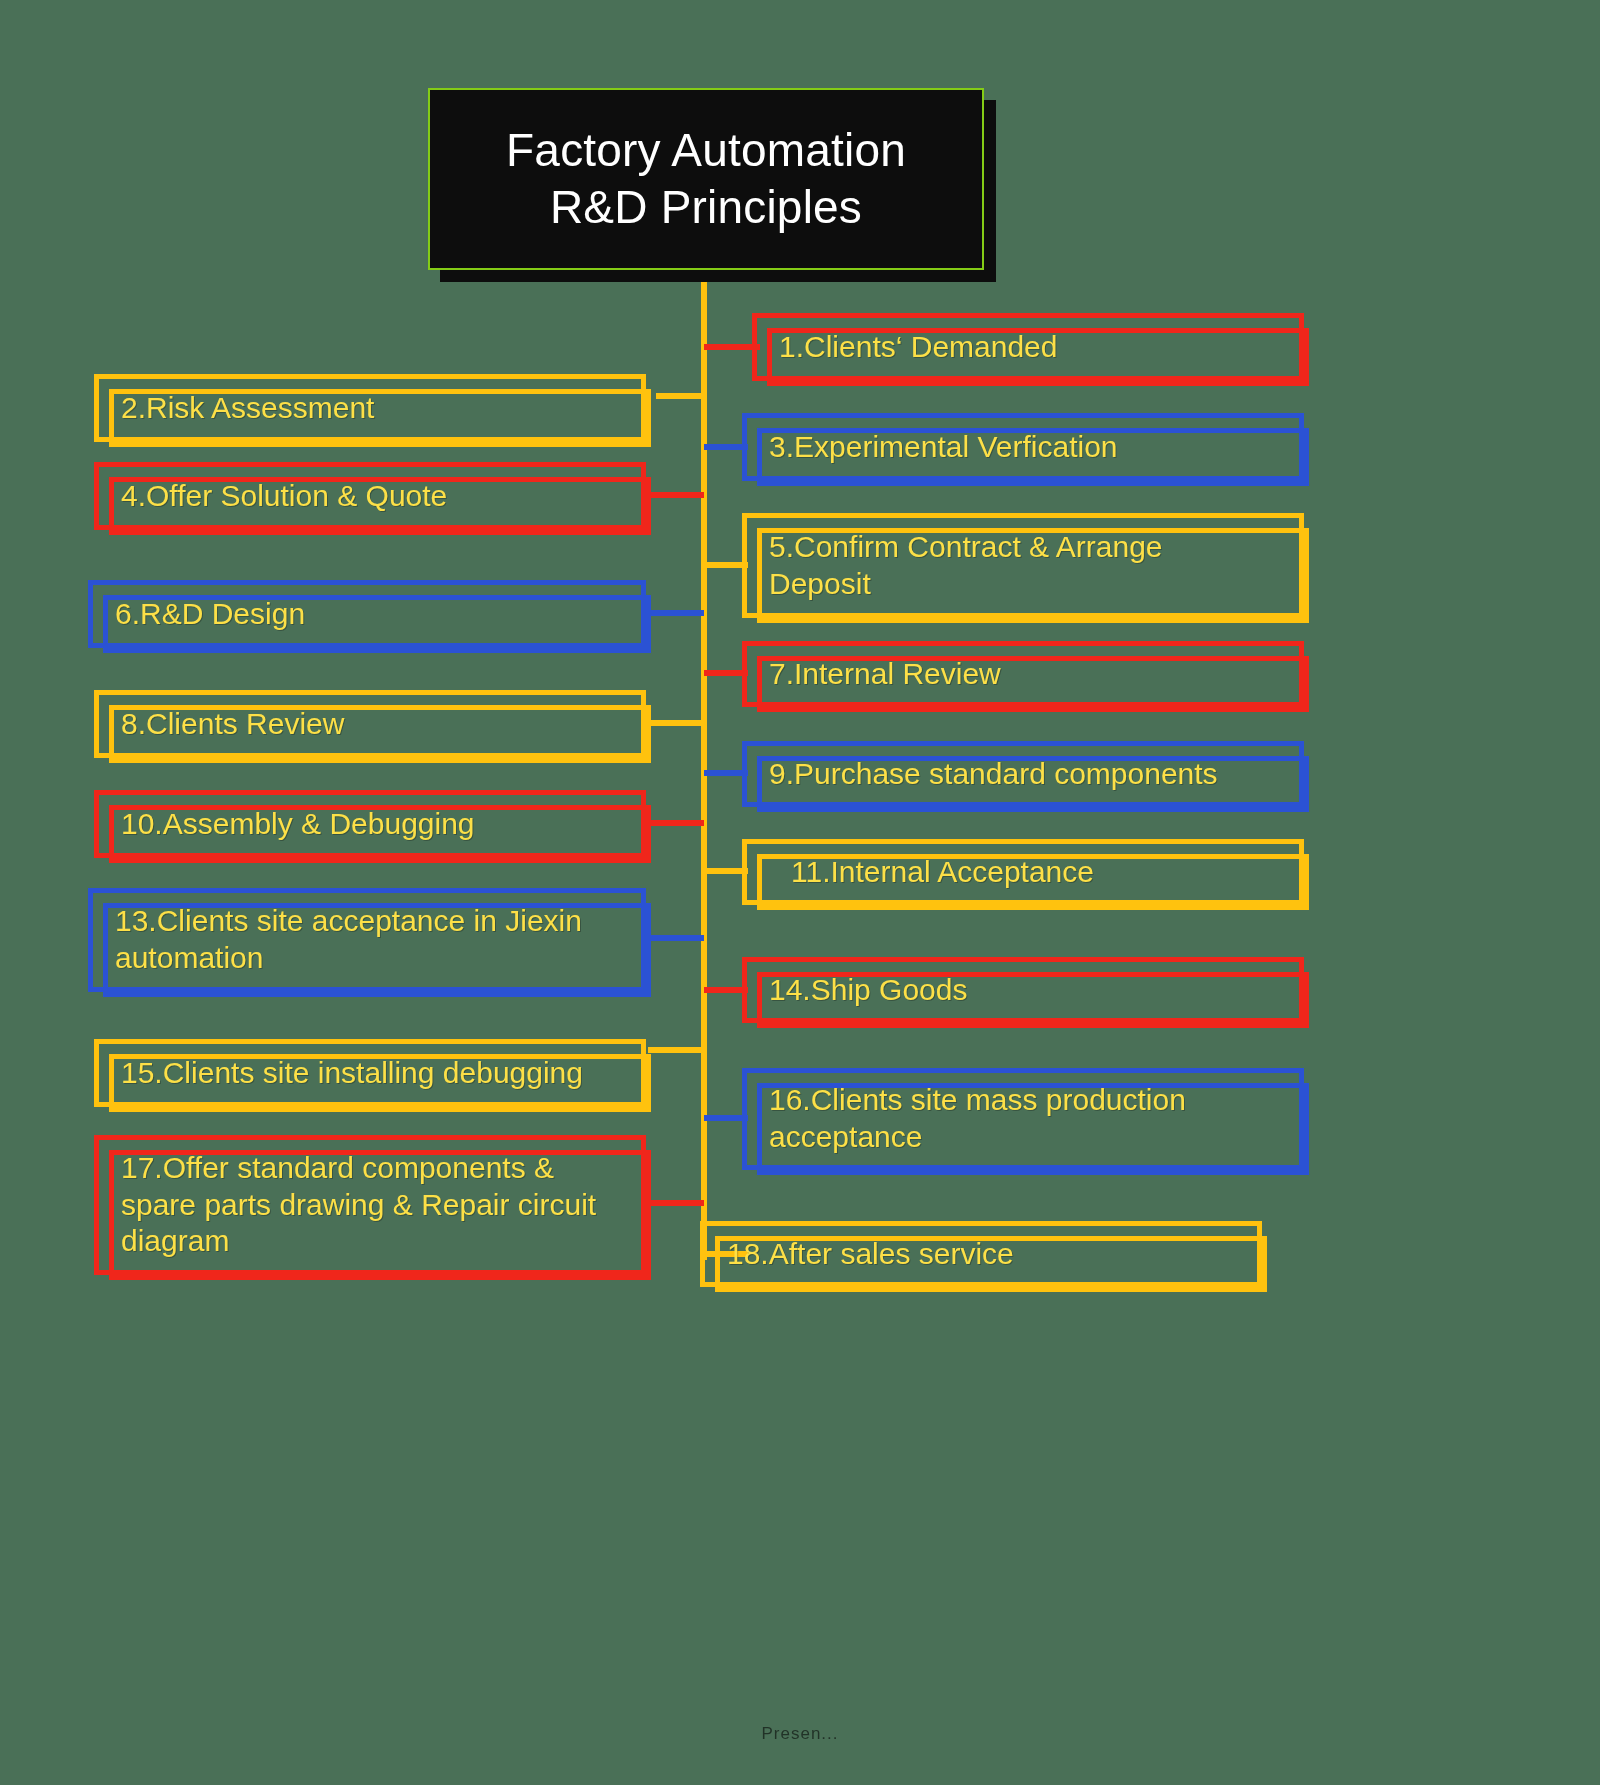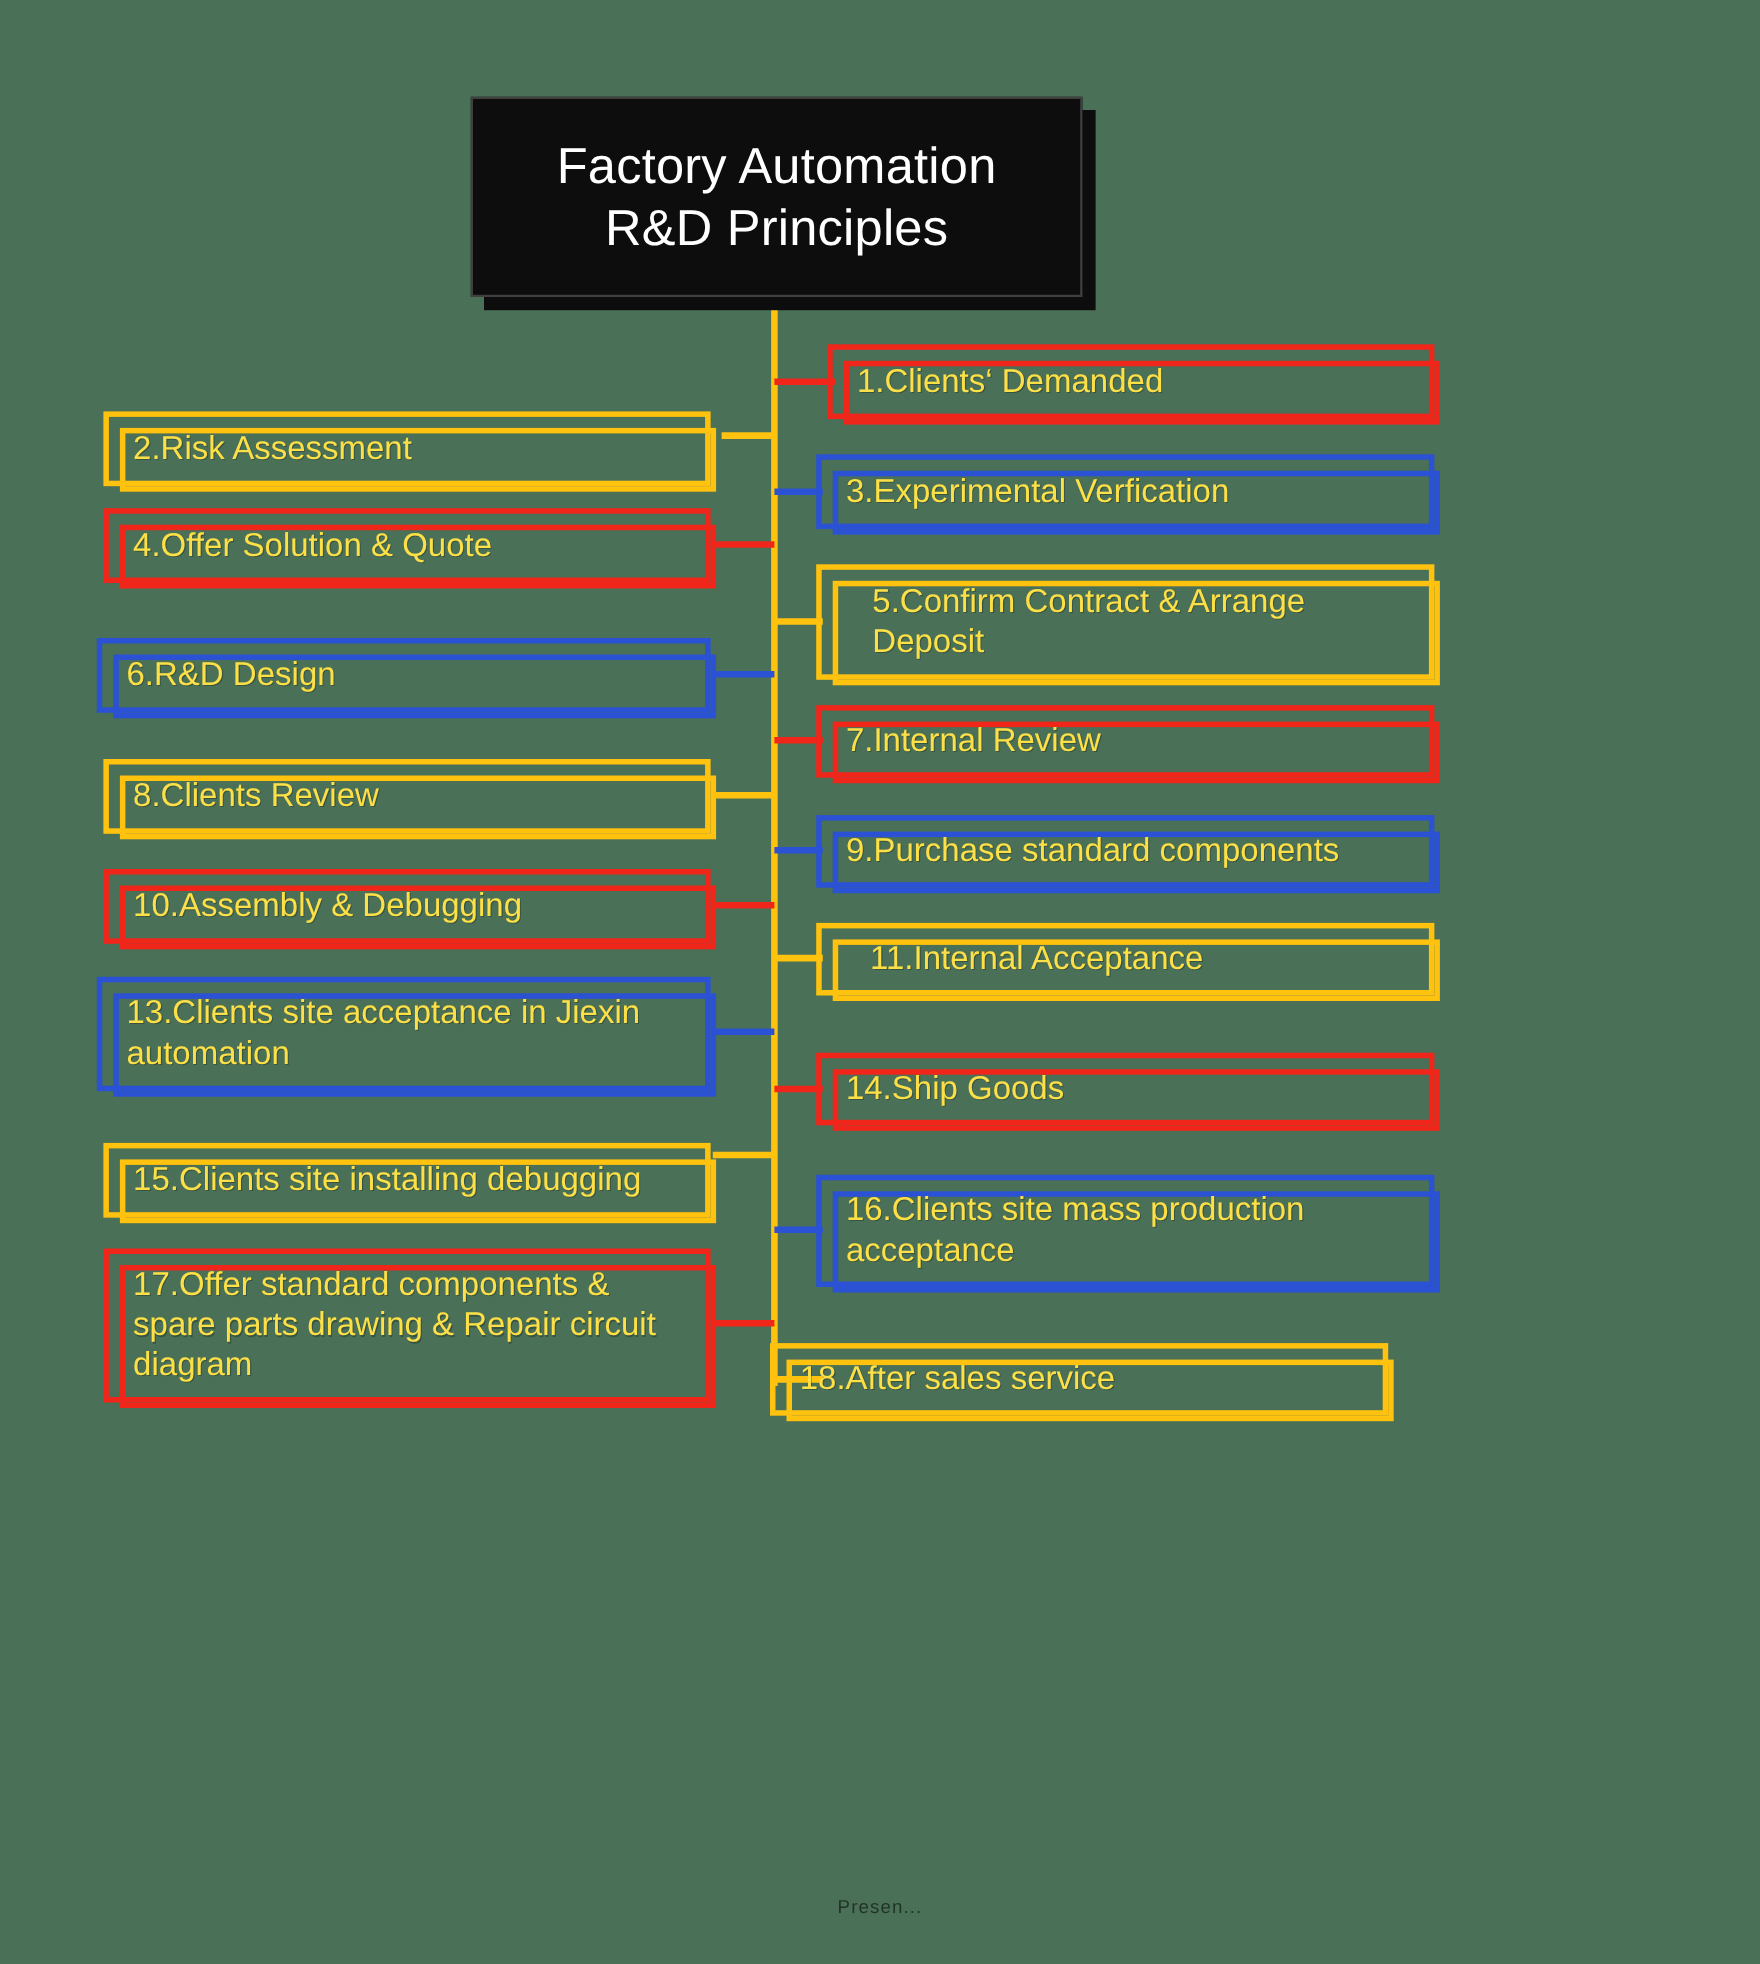--- a/index.html
+++ b/index.html
@@ -33,21 +33,21 @@
   }
 
   
   .root-node {
     position: absolute;
     left: 428px;
     top: 88px;
     width: 552px;
     height: 178px;
     background: #0d0d0d;
-    border: 2px solid #404040;
+    border: 2px solid #84cc16;
     box-shadow: 12px 12px 0 0 #0d0d0d;
     z-index: 3;
     display: flex;
     align-items: center;
     justify-content: center;
     text-align: center;
   }
   .root-title {
     color: #ffffff;
     font-size: 46px;
@@ -145,21 +145,21 @@
   </div>
 
   <div class="node c-red" style="left:752px; top:313px; width:552px; height:68px;">
     <span class="node-label">1.Clients‘ Demanded</span>
   </div>
 
   <div class="node c-blue" style="left:742px; top:413px; width:562px; height:68px;">
     <span class="node-label">3.Experimental Verfication</span>
   </div>
 
-  <div class="node c-yellow" style="left:742px; top:513px; width:562px; height:105px;padding-left:24px;">
+  <div class="node c-yellow" style="left:742px; top:513px; width:562px; height:105px;">
     <span class="node-label">5.Confirm Contract &amp; Arrange
 Deposit</span>
   </div>
 
   <div class="node c-red" style="left:742px; top:641px; width:562px; height:66px;">
     <span class="node-label">7.Internal Review</span>
   </div>
 
   <div class="node c-blue" style="left:742px; top:741px; width:562px; height:66px;">
     <span class="node-label">9.Purchase standard components</span>

